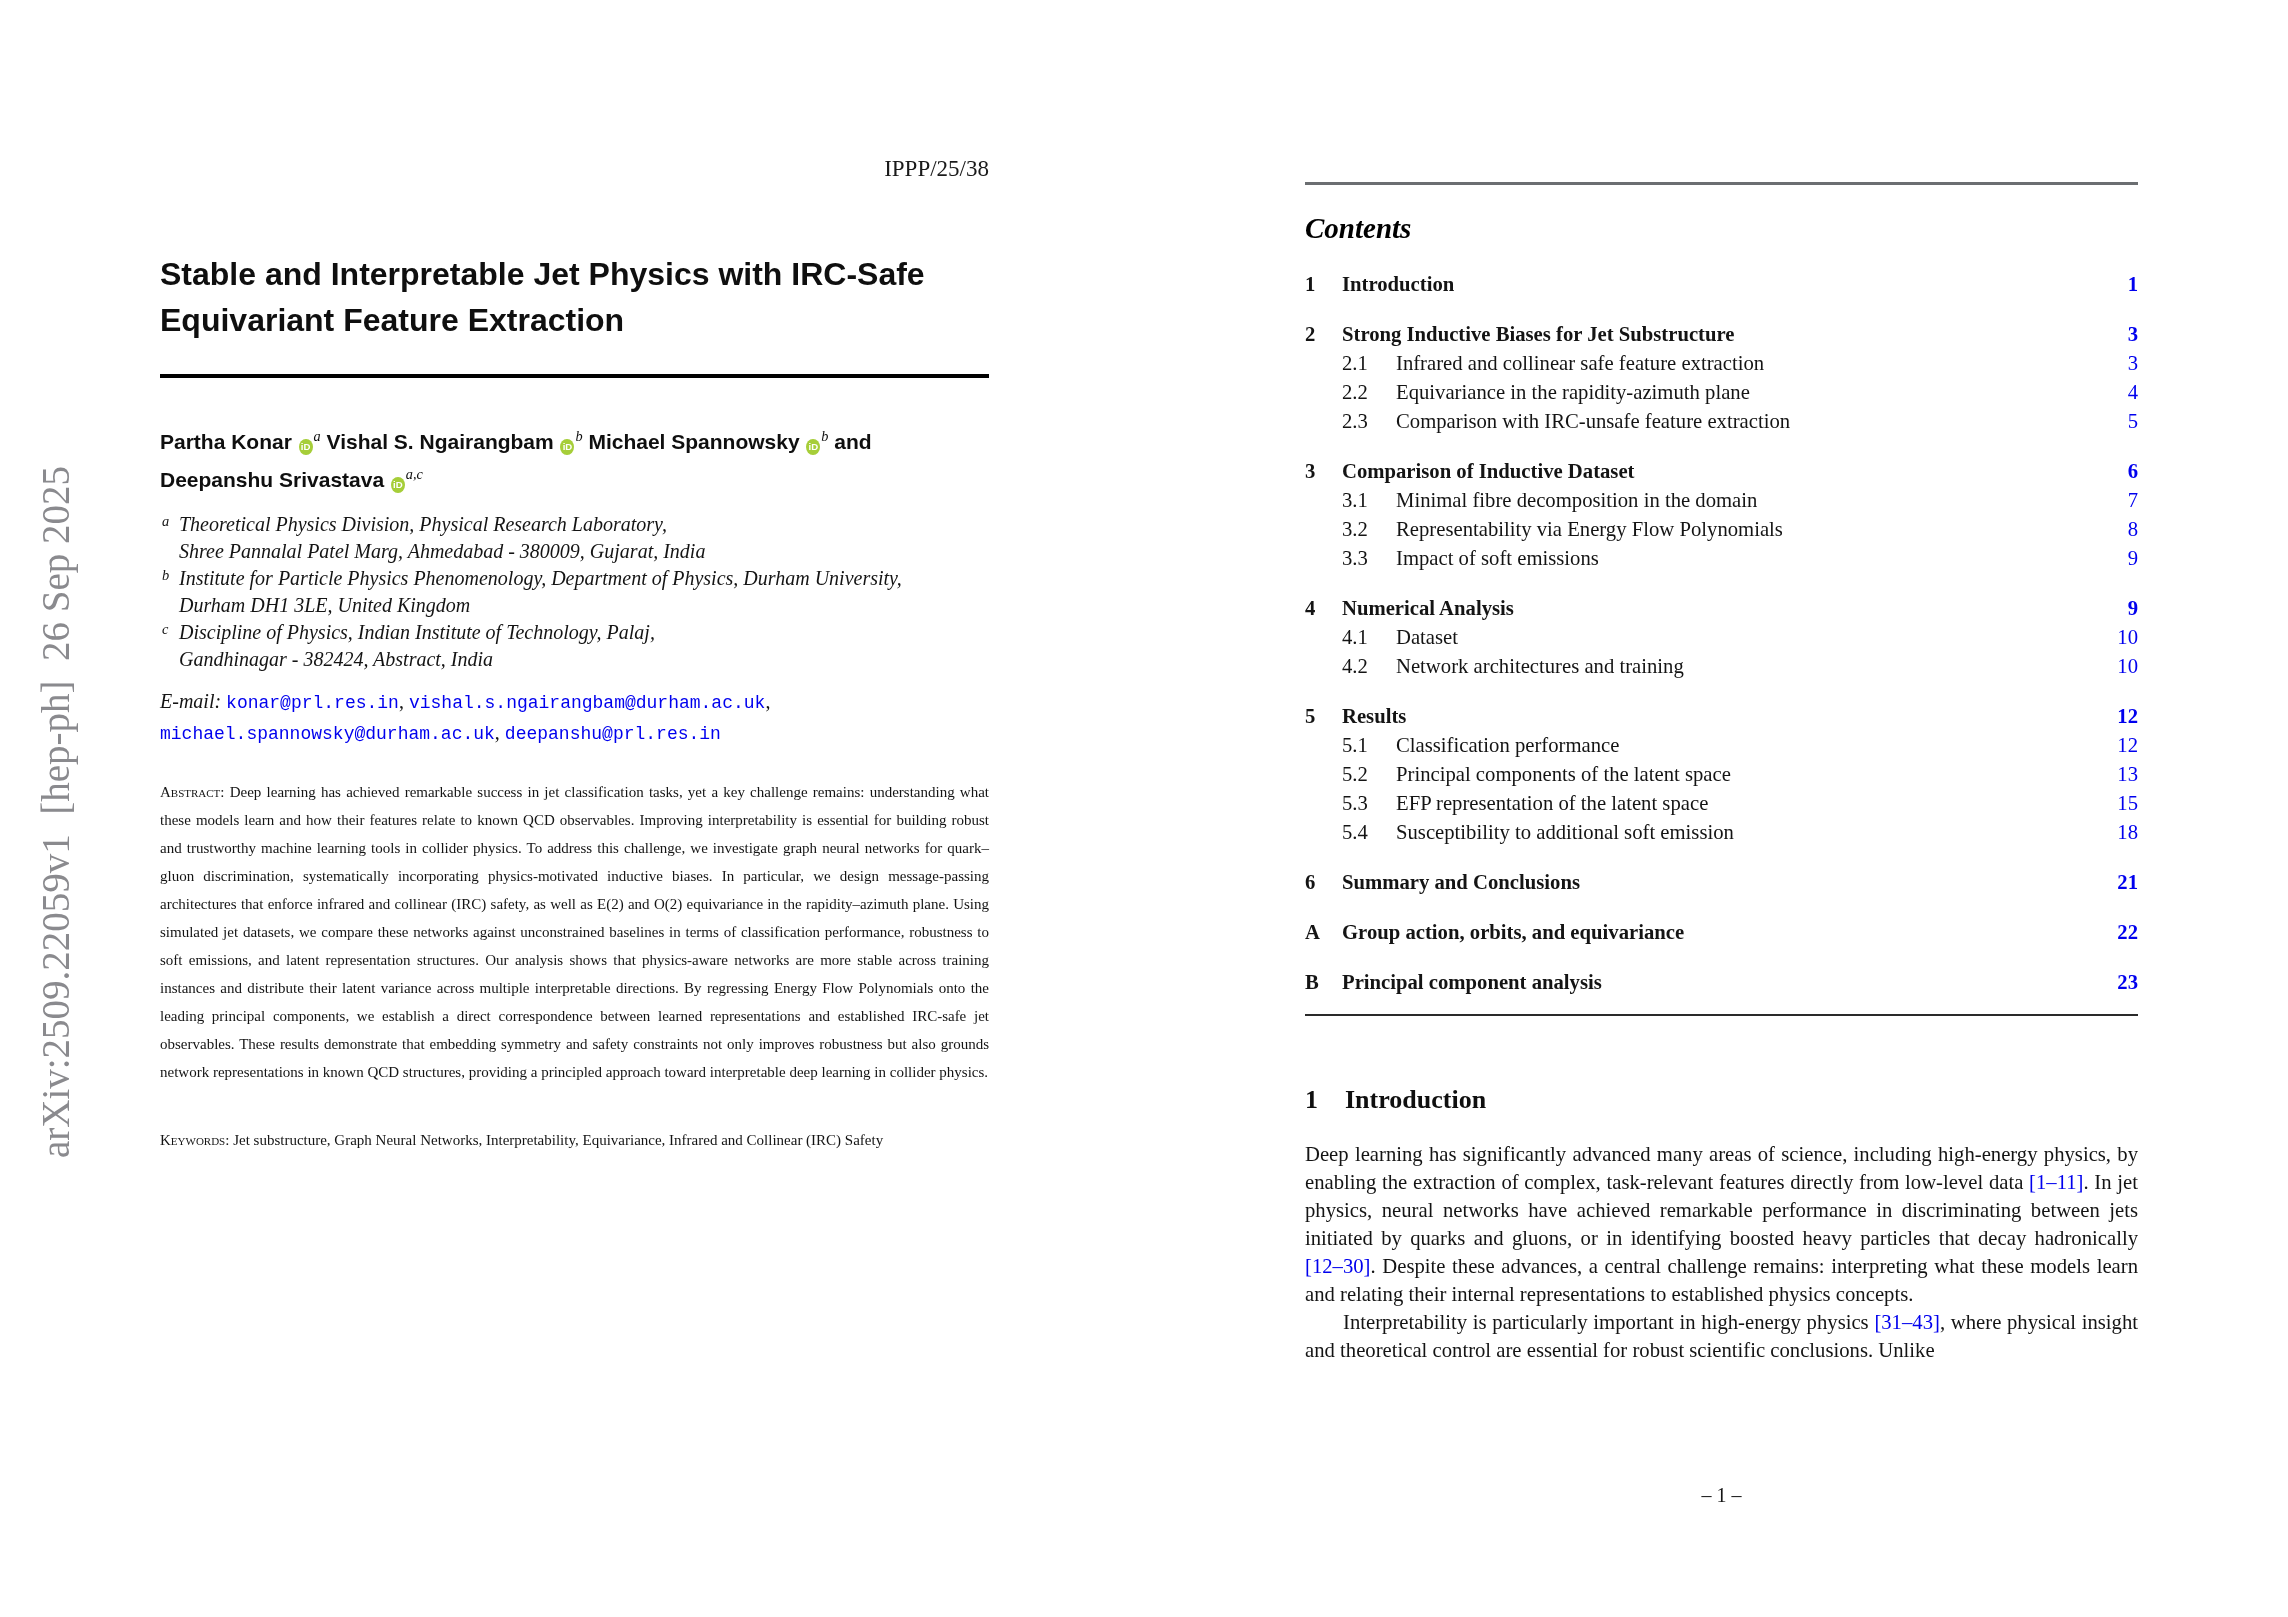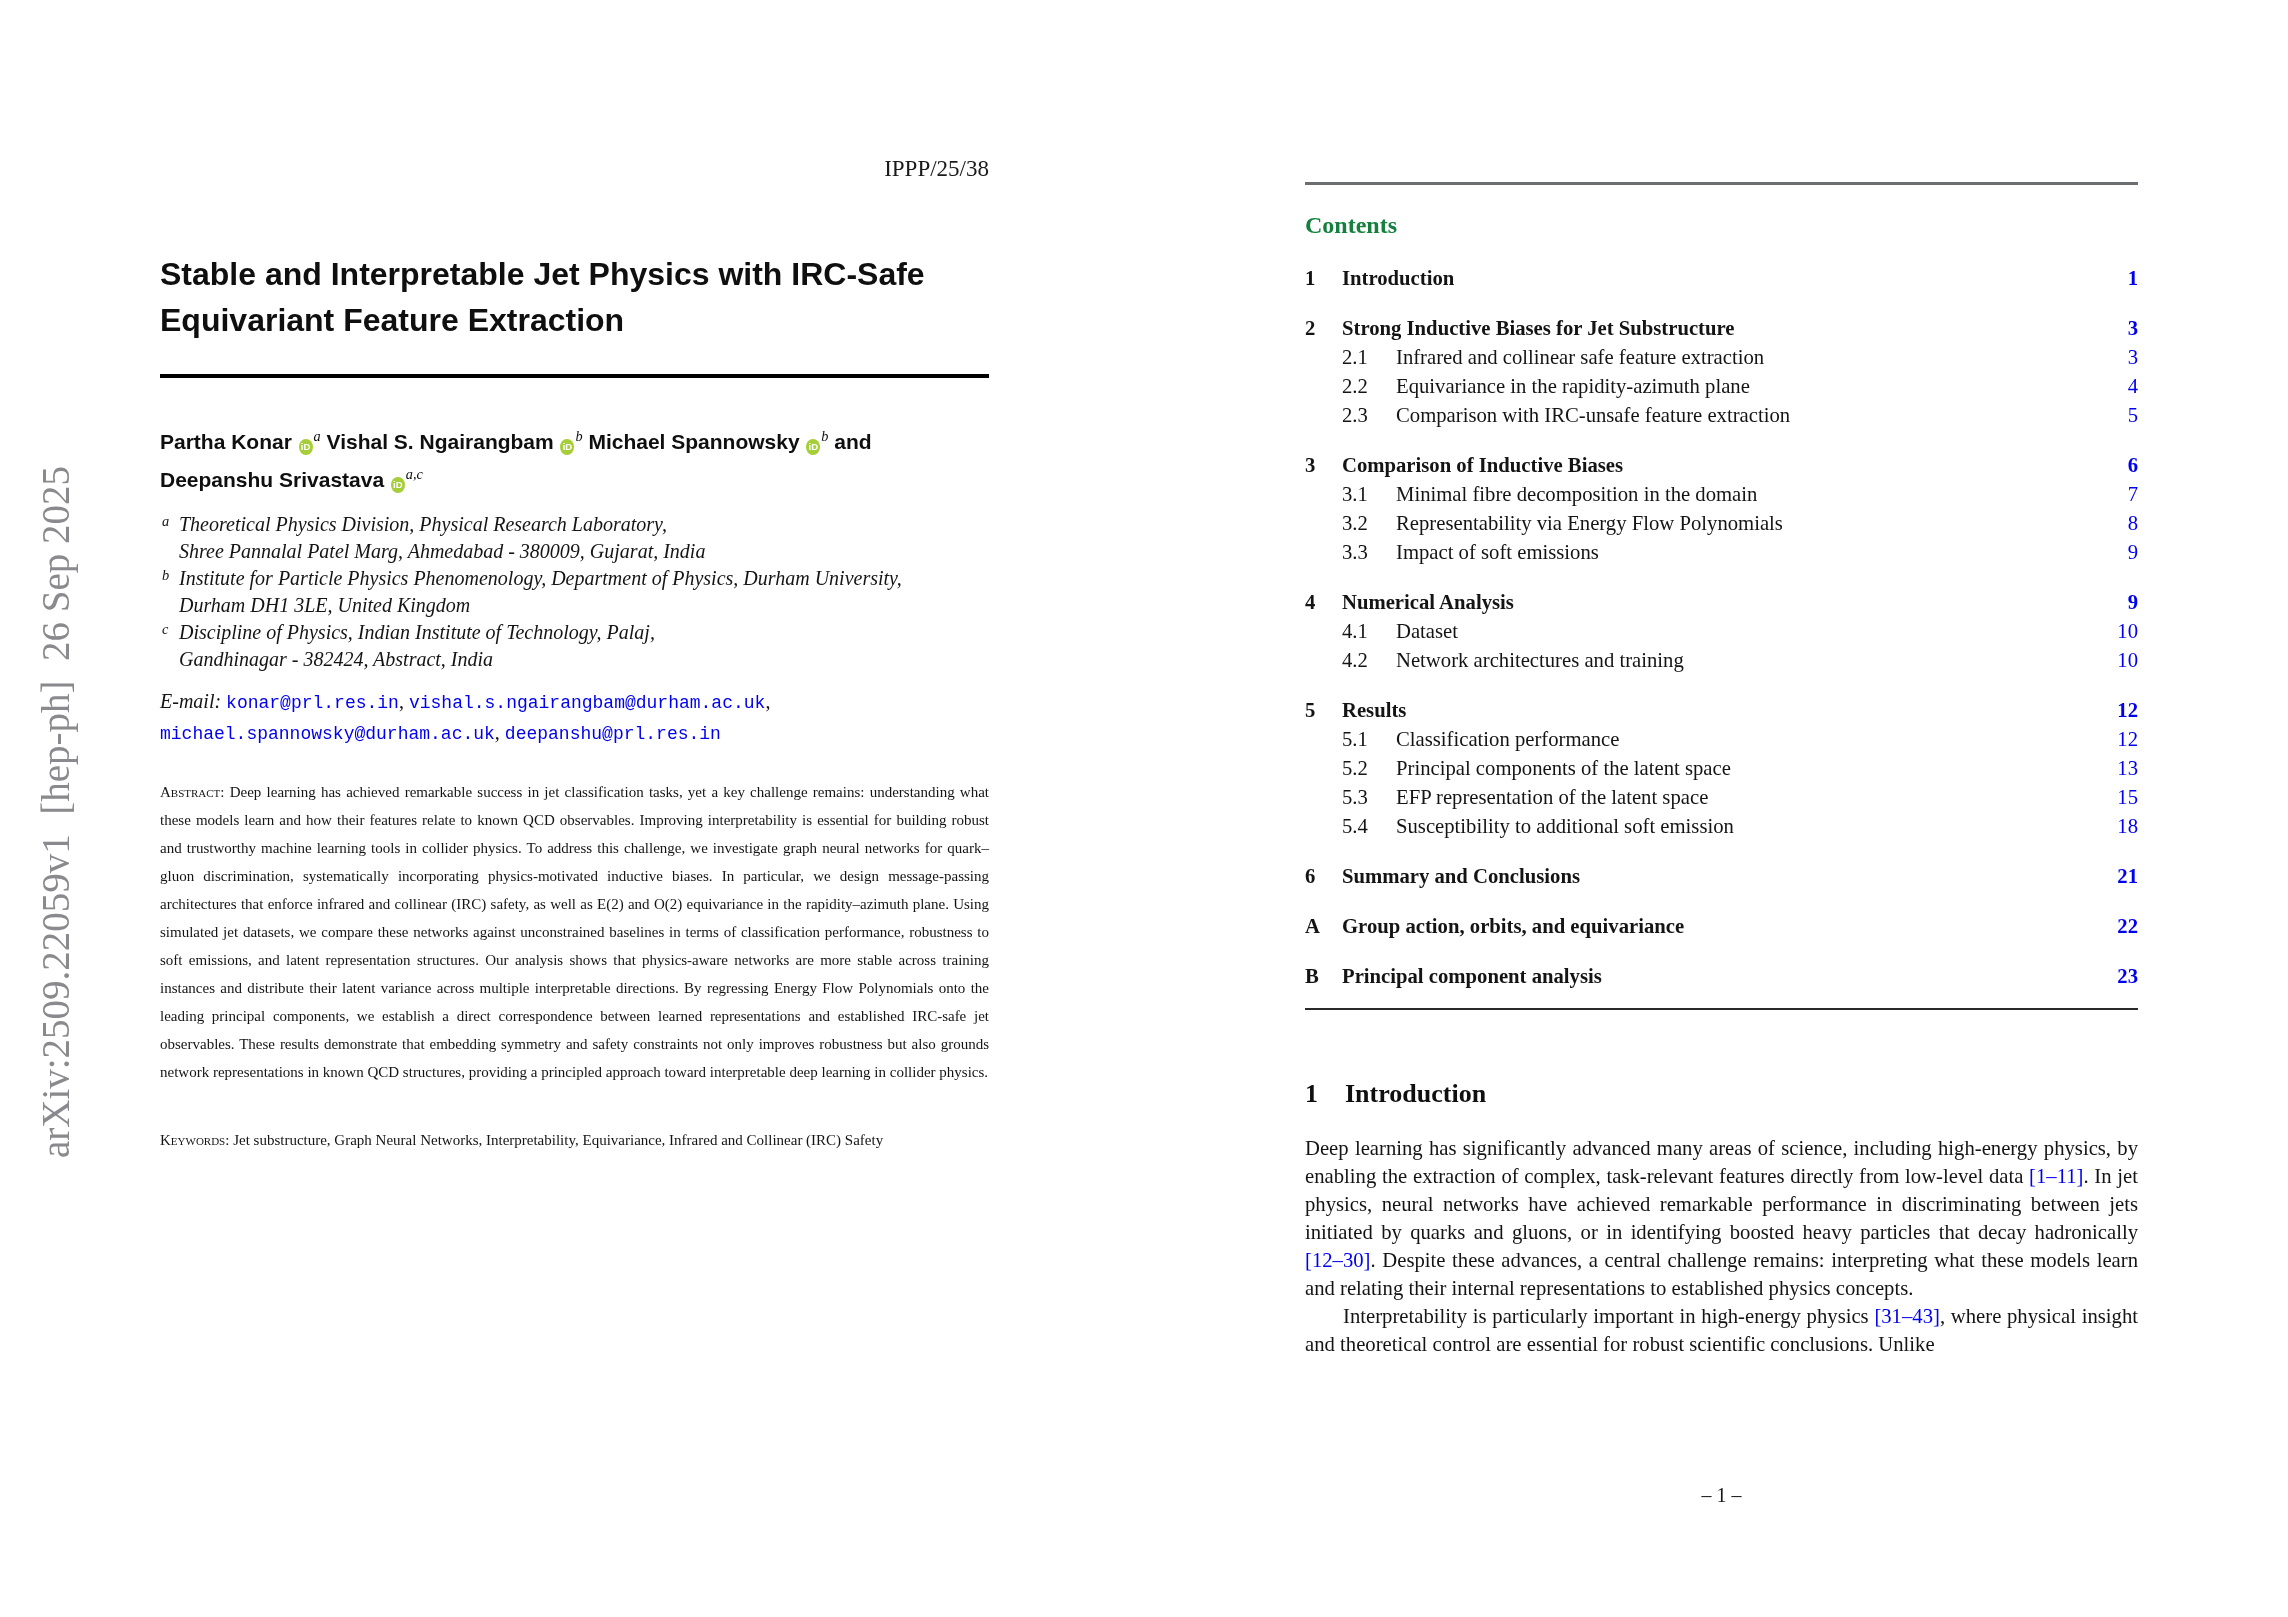--- a/index.html
+++ b/index.html
@@ -51,21 +51,21 @@
   .seg-mlink { font-family:"Liberation Mono", monospace; font-size:18px; color:var(--link,#0000EE);text-align:center; }
 
   .abstract, .keywords { text-align:justify; font-size:15px; line-height:28px; }
   .abstract { margin-top:29px; }
   .keywords { margin-top:40px; }
   .label-sc { font-variant:small-caps; }
 
   
   .right-col { position:absolute; left:1305px; top:0; width:833px; height:1618px; }
   .rule-top { margin-top:182px; height:2.9px; background:#6b6e71; }
-  .contents-heading { margin-top:27px; font-size:24px; font-weight:bold; color:#15803d; }
+  .contents-heading { margin-top:27px; font-size:29px; font-weight:bold; color:#000000;font-style:italic; }
 
   .toc { margin-top:25px; font-size:20.7px; }
   .toc-row { display:flex; line-height:29px; }
   .toc-row.toc-gap { margin-top:21px; }
   .toc-num { width:37px; flex:none; }
   .toc-row.toc-sub .toc-num { width:54px; margin-left:37px; }
   .toc-label { flex:1; padding-right:11.5px; }
   .toc-page { color:var(--link,#0000EE); }
   .toc-row.toc-bold { font-weight:bold; }
 
@@ -153,21 +153,21 @@
         <span class="toc-label">Equivariance in the rapidity-azimuth plane</span>
         <span class="toc-page">4</span>
       </div>
       <div class="toc-row toc-sub">
         <span class="toc-num">2.3</span>
         <span class="toc-label">Comparison with IRC-unsafe feature extraction</span>
         <span class="toc-page">5</span>
       </div>
       <div class="toc-row toc-bold toc-gap">
         <span class="toc-num">3</span>
-        <span class="toc-label">Comparison of Inductive Biases</span>
+        <span class="toc-label">Comparison of Inductive Dataset</span>
         <span class="toc-page">6</span>
       </div>
       <div class="toc-row toc-sub">
         <span class="toc-num">3.1</span>
         <span class="toc-label">Minimal fibre decomposition in the domain</span>
         <span class="toc-page">7</span>
       </div>
       <div class="toc-row toc-sub">
         <span class="toc-num">3.2</span>
         <span class="toc-label">Representability via Energy Flow Polynomials</span>

